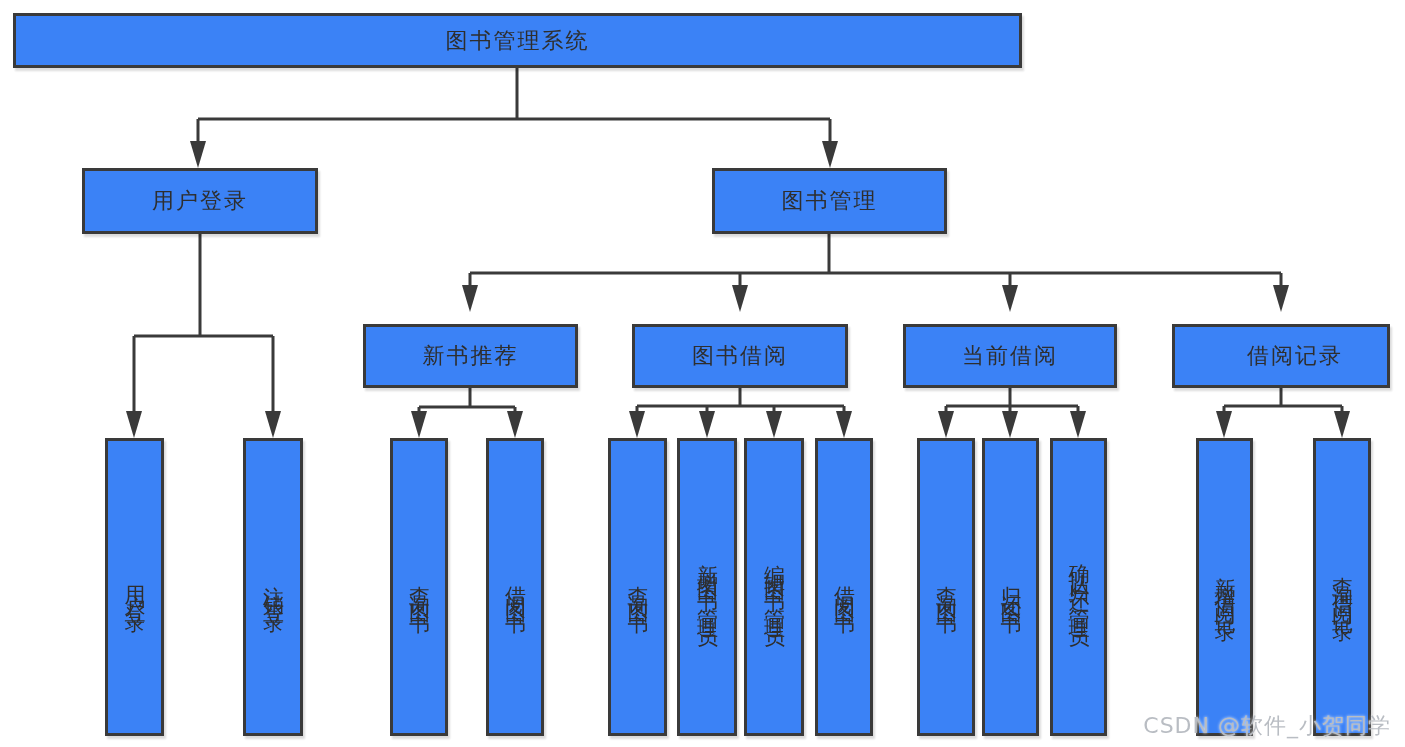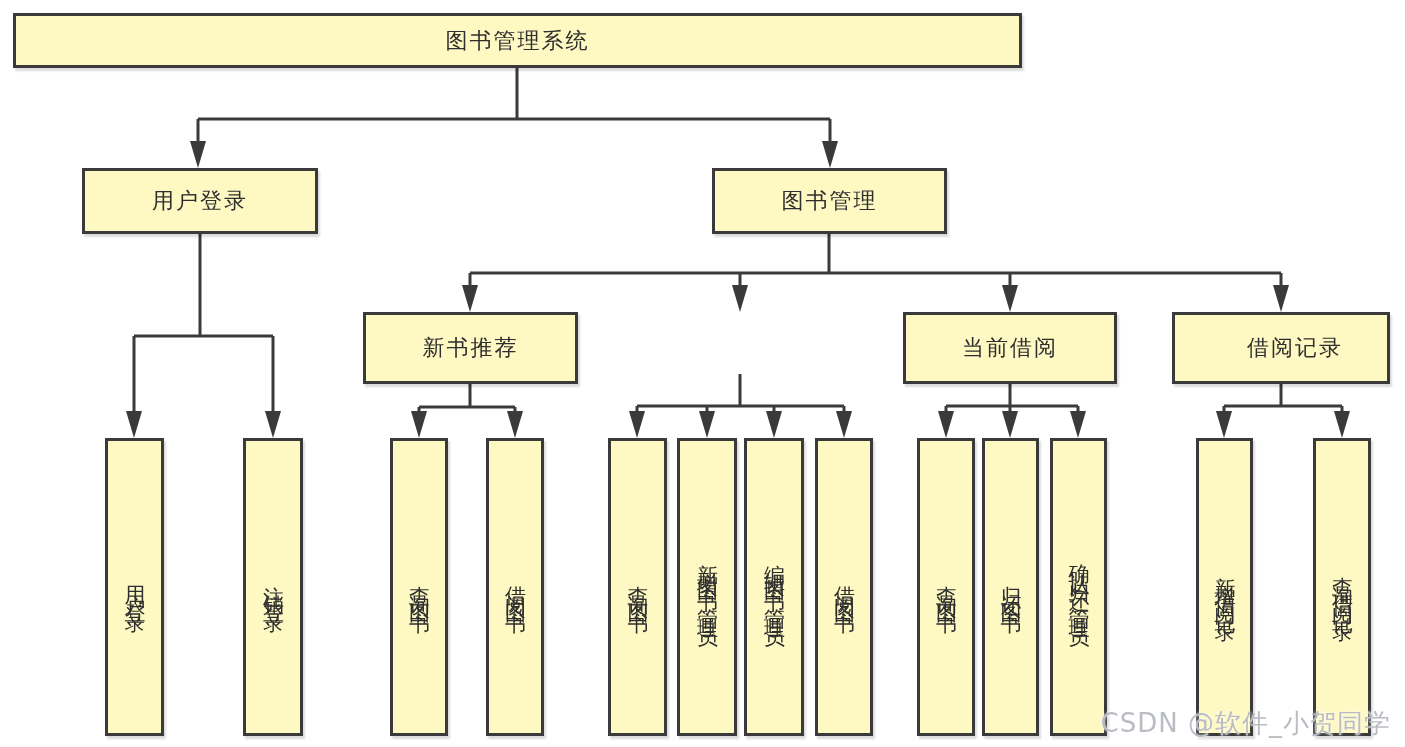--- a/index.html
+++ b/index.html
@@ -23,21 +23,21 @@
   svg.wires {
     position: absolute; left: 0; top: 0;
     width: 1405px; height: 747px;
     color: var(--line);
   }
   svg.wires path { stroke: currentColor; stroke-width: 3; fill: none; }
   svg.wires polygon { fill: currentColor; stroke: none; }
   .box {
     position: absolute;
     border: 3px solid var(--line);
-    background: #fef9c3;
+    background: #3b82f6;
     display: flex; align-items: center; justify-content: center;
     color: var(--text);
     box-shadow: 2px 3px 2px rgba(0,0,0,0.14);
   }
   .hlabel {
     font-size: 22px;
     letter-spacing: 2px;
     white-space: nowrap;
   }
   .vlabel {
@@ -45,21 +45,21 @@
     text-orientation: mixed;
     font-size: 21px;
     letter-spacing: 9px;
     line-height: 1;
     white-space: nowrap;
   }
   
   .n-root   { left: 13px;  top: 13px;  width: 1009px; height: 55px; }
   .n-login  { left: 82px;  top: 168px; width: 236px;  height: 66px; }
   .n-mgmt   { left: 712px; top: 168px; width: 235px;  height: 66px; text-align: right; }
-  .lv2      { top: 312px; height: 72px; }
+  .lv2      { top: 324px; height: 64px; }
   .n-rec    { left: 363px;  width: 215px; }
   .n-bor    { left: 632px;  width: 216px; }
   .n-cur    { left: 903px;  width: 214px; }
   .n-recd   { left: 1172px; width: 218px; padding-left: 28px; }
   .leaf     { top: 438px; height: 298px; }
   .lf-login1 { left: 105px;  width: 59px; }
   .lf-login2 { left: 243px;  width: 60px; }
   .lf-rec1   { left: 390px;  width: 58px; }
   .lf-rec2   { left: 486px;  width: 58px; }
   .lf-bor1   { left: 608px;  width: 59px; }
@@ -67,21 +67,21 @@
   .lf-bor3   { left: 744px;  width: 60px; }
   .lf-bor4   { left: 815px;  width: 58px; }
   .lf-cur1   { left: 917px;  width: 58px; }
   .lf-cur2   { left: 982px;  width: 57px; }
   .lf-cur3   { left: 1050px; width: 57px; }
   .lf-recd1  { left: 1196px; width: 57px; }
   .lf-recd2  { left: 1313px; width: 58px; }
   .watermark {
     position: absolute;
     right: 14px; bottom: 6px;
-    font-size: 26px;
+    font-size: 22px;
     letter-spacing: 1px;
     color: var(--watermark);
     text-shadow: 0 0 3px rgba(255,255,255,0.9);
     z-index: 10;
     white-space: nowrap;
     margin-top: 28px;
   }
 </style>
 </head>
 <body>
@@ -138,20 +138,23 @@
   <div class="box n-login">
     <span class="hlabel">用户登录</span>
   </div>
   <div class="box n-mgmt">
     <span class="hlabel">图书管理</span>
   </div>
 
   <div class="box lv2 n-rec">
     <span class="hlabel">新书推荐</span>
   </div>
+  <div class="box lv2 n-bor">
+    <span class="hlabel">图书借阅</span>
+  </div>
   <div class="box lv2 n-cur">
     <span class="hlabel">当前借阅</span>
   </div>
   <div class="box lv2 n-recd">
     <span class="hlabel">借阅记录</span>
   </div>
 
   <div class="box leaf lf-login1">
     <span class="vlabel">用户登录</span>
   </div>

